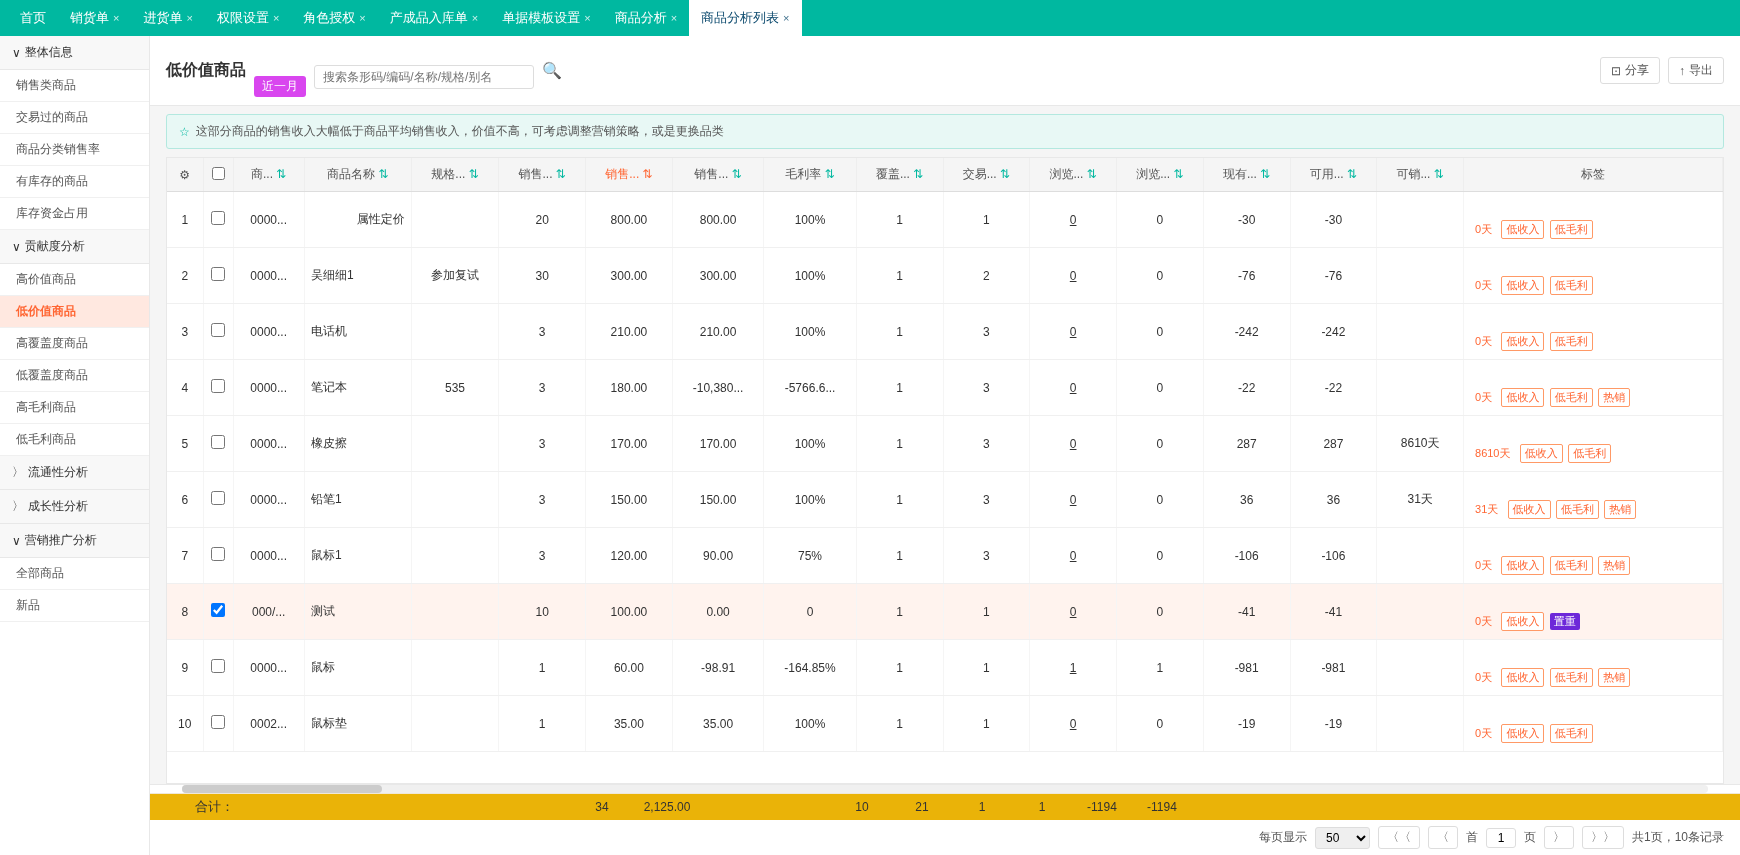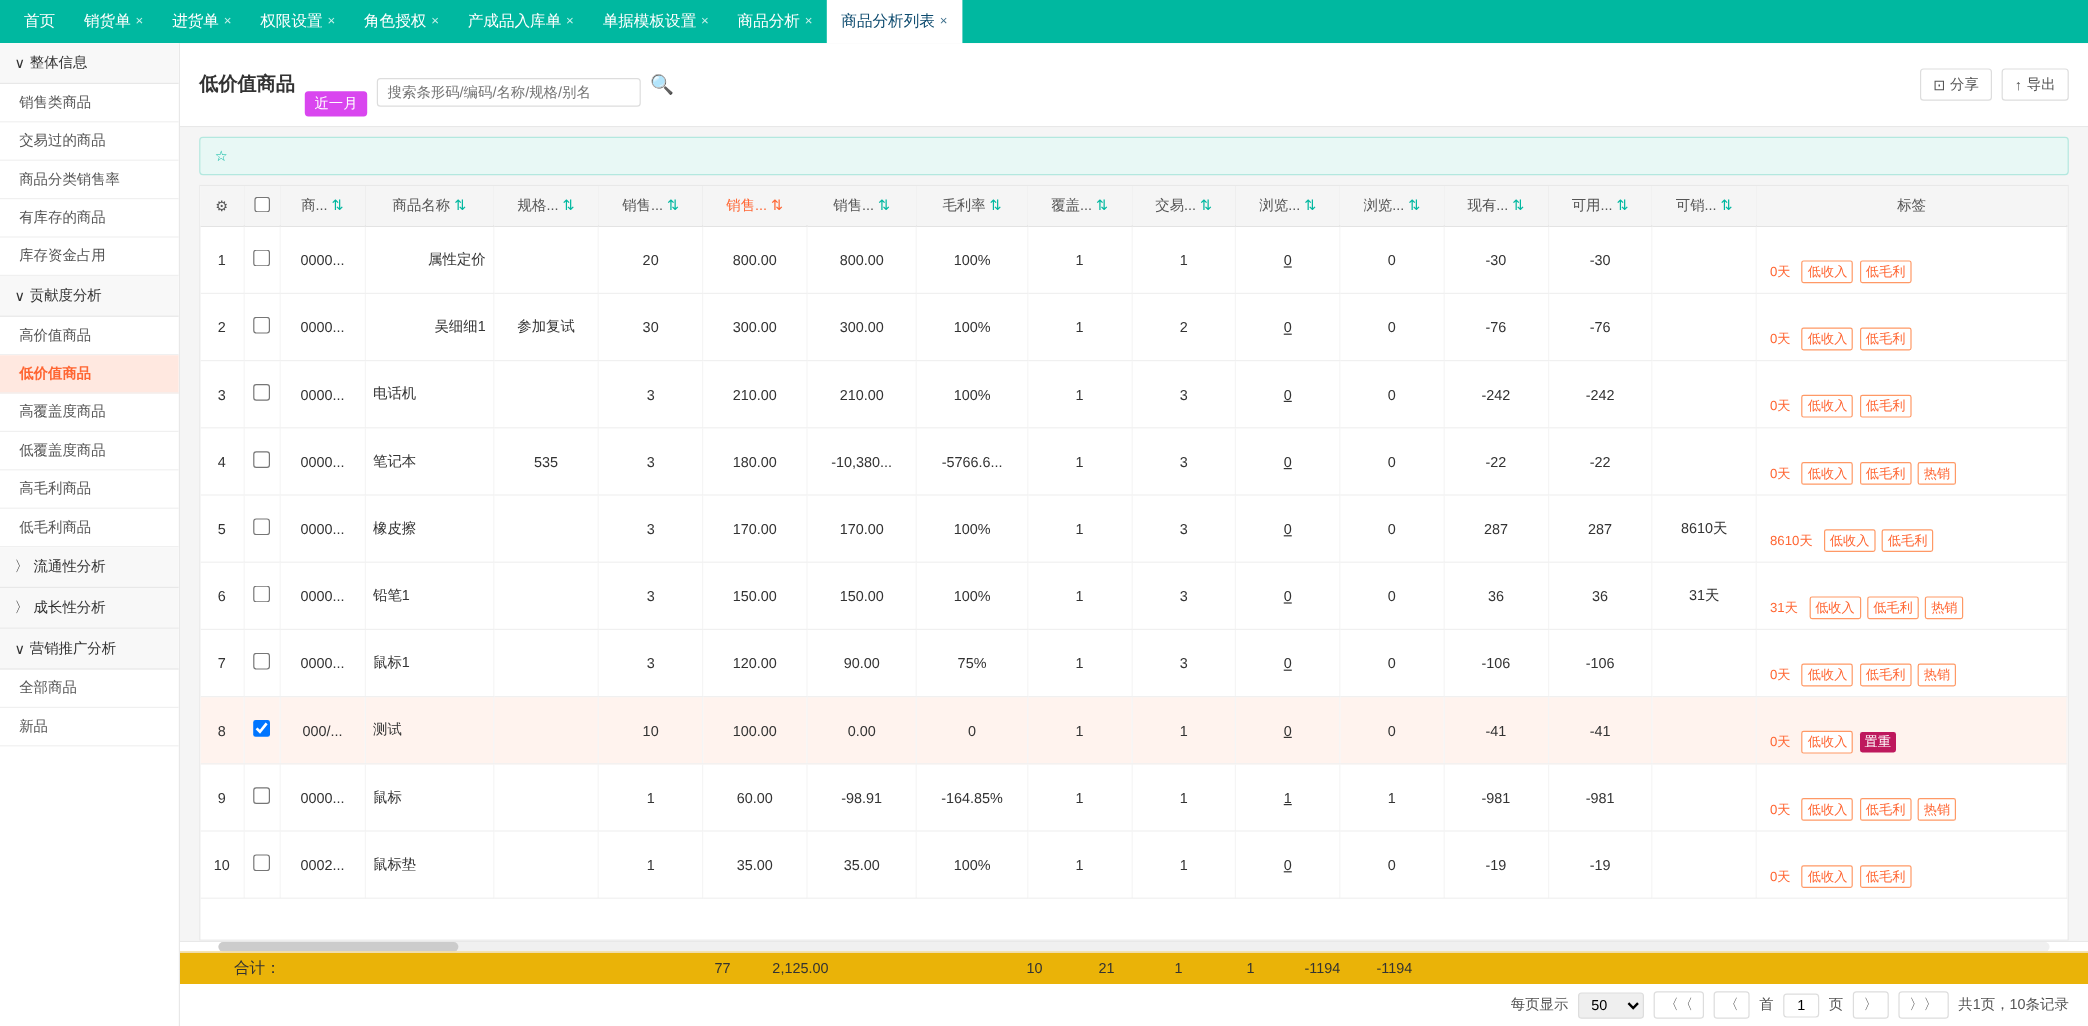--- a/index.html
+++ b/index.html
@@ -37,21 +37,21 @@
     
     .table-container { flex: 1; overflow: auto; margin: 0 16px; background: #fff; border: 1px solid #e8e8e8; }
     table { width: 100%; border-collapse: collapse; font-size: 12px; }
     thead tr { background: #f5f5f5; }
     th { padding: 8px 6px; border-bottom: 1px solid #ddd; border-right: 1px solid #eee; text-align: center; color: #555; font-weight: normal; white-space: nowrap; position: sticky; top: 0; background: #f5f5f5; z-index: 1; }
     td { padding: 7px 6px; border-bottom: 1px solid #f0f0f0; border-right: 1px solid #f5f5f5; text-align: center; color: #333; white-space: nowrap; }
     tr.highlighted td { background: #fff3ee; }
     .tag { display: inline-block; padding: 1px 4px; border-radius: 2px; font-size: 11px; margin: 1px; }
     .tag-low-income { background: #fff; border: 1px solid #ff9966; color: #ff6633; }
     .tag-days { color: #ff6633; margin-top: 22px; }
-    .tag-orange-bg { background: #be185d; color: #fff; }
+    .tag-orange-bg { background: #6d28d9; color: #fff; }
     .underline { text-decoration: underline; }
     .checkbox { width: 14px; height: 14px; cursor: pointer; }
 
     
     .footer-bar { background: #fff; border-top: 1px solid #e8e8e8; }
     .pagination-bar { display: flex; align-items: center; justify-content: flex-end; padding: 6px 16px; gap: 8px; font-size: 12px; color: #555; }
     .page-size-select { border: 1px solid #ddd; border-radius: 3px; padding: 2px 6px; font-size: 12px; }
     .page-btn { border: 1px solid #ddd; background: #fff; border-radius: 3px; padding: 2px 8px; cursor: pointer; font-size: 12px; color: #555; }
     .page-input { border: 1px solid #ddd; border-radius: 3px; padding: 2px 4px; width: 30px; text-align: center; font-size: 12px; }
     .scrollbar-track { height: 8px; background: #f0f0f0; margin: 0 16px; border-radius: 4px; }
@@ -134,20 +134,21 @@
         </button>
         <button class="export-btn">
           <span>↑</span>
           <span>导出</span>
         </button>
       </div>
     </div>
 
     <div class="notice-bar">
       <span style="color:#00b8a0;">☆</span>
+      <span>这部分商品的销售收入大幅低于商品平均销售收入，价值不高，可考虑调整营销策略，或是更换品类</span>
     </div>
 
     <div class="table-container">
       <table>
         <thead>
           <tr>
             <th style="width:36px;">⚙</th>
             <th style="width:30px;"><input type="checkbox" style=""></th>
             <th>商... <span style="color:#00b8a0;">⇅</span></th>
             <th>商品名称 <span style="color:#00b8a0;">⇅</span></th>
@@ -183,21 +184,21 @@
     <td>0</td>
     <td>-30</td>
     <td>-30</td>
     <td></td>
     <td style="text-align:left; min-width:120px;"><span class="tag tag-days">0天</span> <span class="tag tag-low-income">低收入</span> <span class="tag tag-low-income">低毛利</span> </td>
   </tr>
             <tr>
     <td>2</td>
     <td><input type="checkbox" class="checkbox" style=""></td>
     <td>0000...</td>
-    <td style="text-align:right;">吴细细1</td>
+    <td style="text-align:left;">吴细细1</td>
     <td>参加复试</td>
     <td>30</td>
     <td>300.00</td>
     <td>300.00</td>
     <td>100%</td>
     <td>1</td>
     <td>2</td>
     <td><span class="underline">0</span></td>
     <td>0</td>
     <td>-76</td>
@@ -368,21 +369,21 @@
         </div>
       </div>
       <div style="display:flex; align-items:center; padding: 4px 16px; background:#eab308; border-top:1px solid #f0e8d8;">
         <span style="font-size:13px;color:#333;min-width:80px;text-align:right;padding-right:12px;">合计：</span>
         <div style="display:grid; grid-template-columns: 36px 30px 80px 120px 60px 60px 70px 70px 60px 60px 60px 60px 60px 60px 60px 80px; gap:0; flex:1; font-size:12px; text-align:center;">
           <div></div>
           <div></div>
           <div></div>
           <div></div>
           <div></div>
-          <div>77</div>
+          <div>34</div>
           <div>2,125.00</div>
           <div></div>
           <div></div>
           <div>10</div>
           <div>21</div>
           <div>1</div>
           <div>1</div>
           <div>-1194</div>
           <div>-1194</div>
           <div></div>

